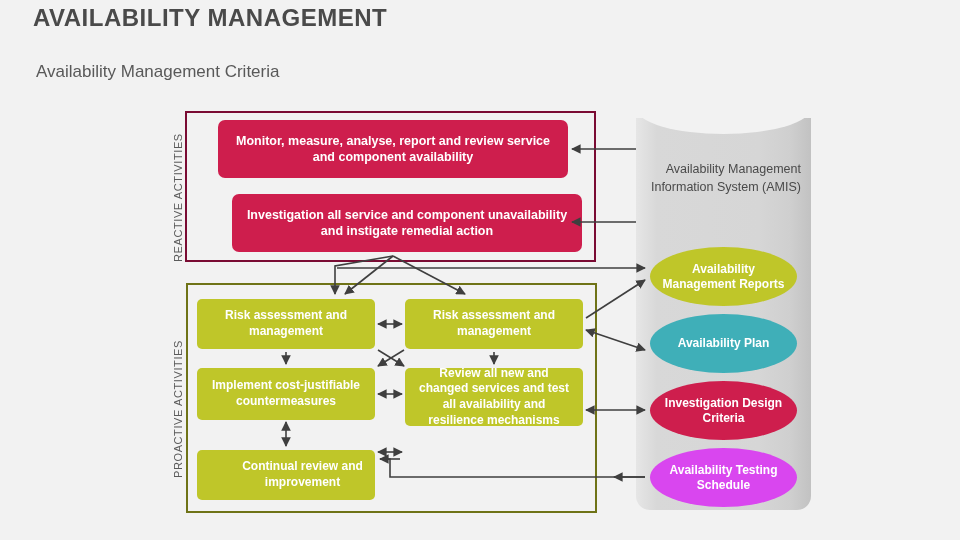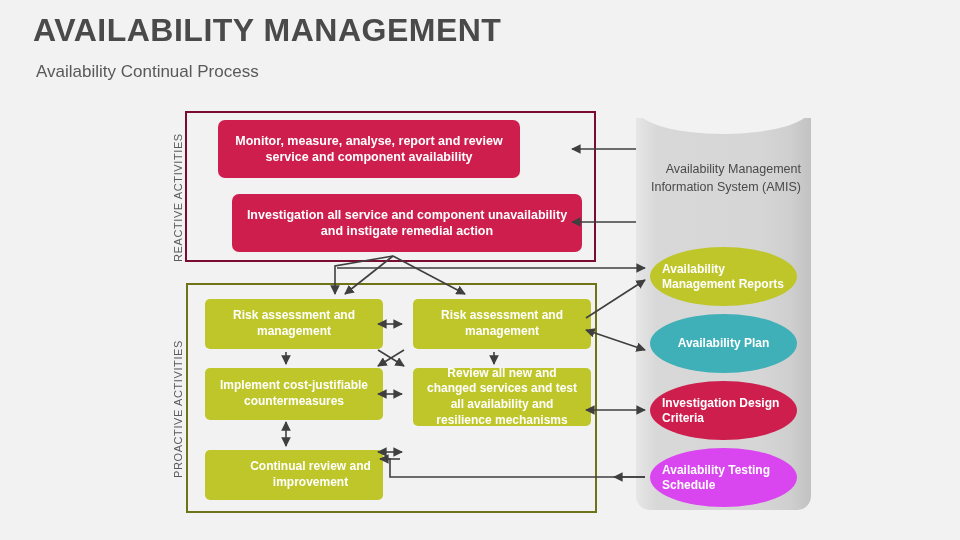--- a/index.html
+++ b/index.html
@@ -10,22 +10,22 @@
     overflow: hidden;
   }
   #stage {
     position: relative;
     width: 960px; height: 540px;
     background: #f2f2f2;
   }
   
   #page-title {
     position: absolute;
-    left: 33px; top: 12px;
-    font-size: 32px;
+    left: 33px; top: 4px;
+    font-size: 24px;
     font-weight: bold;
     color: #4a4a4a;
     letter-spacing: 0.5px;
   }
   #page-subtitle {
     position: absolute;
     left: 36px; top: 62px;
     font-size: 17px;
     color: #595959;
   }
@@ -64,28 +64,27 @@
     color: #ffffff;
     font-weight: bold;
     line-height: 1.3;
     padding: 4px 10px;
   }
   .red-box {
     background: #ce1e4d;
     border-radius: 7px;
     font-size: 12.5px;
   }
-  #red-box-1 { left: 218px; top: 120px; width: 302px; height: 58px; }
+  #red-box-1 { left: 218px; top: 120px; width: 350px; height: 58px; }
   #red-box-2 { left: 218px; top: 194px; width: 350px; height: 58px; margin-left: 14px; }
 
   .green-box {
     background: #bfc629;
     border-radius: 5px;
     font-size: 12px;
-    margin-left: 8px;
   }
   #green-box-risk-left   { left: 197px; top: 299px; width: 178px; height: 50px; }
   #green-box-risk-right  { left: 405px; top: 299px; width: 178px; height: 50px; }
   #green-box-implement   { left: 197px; top: 368px; width: 178px; height: 52px; }
   #green-box-review      { left: 405px; top: 368px; width: 178px; height: 58px; }
   #green-box-continual   { left: 197px; top: 450px; width: 178px; height: 50px; padding-left: 43px; }
 
   
   #amis-cylinder {
     position: absolute;
@@ -116,20 +115,21 @@
 
   
   .ellipse {
     position: absolute;
     left: 650px;
     width: 147px; height: 59px;
     border-radius: 50%;
     display: flex;
     align-items: center;
     justify-content: center;
+    text-align: center;
     color: #ffffff;
     font-weight: bold;
     font-size: 12px;
     line-height: 1.25;
     padding: 0 12px;
     box-sizing: border-box;
   }
   #ellipse-reports  { top: 247px; background: #bfc629; }
   #ellipse-plan     { top: 314px; background: #3fafb8; }
   #ellipse-criteria { top: 381px; background: #ce1e4d; }
@@ -142,21 +142,21 @@
     width: 960px; height: 540px;
     pointer-events: none;
   }
 </style>
 </head>
 <body>
 
 <div id="stage">
 
   <div id="page-title">AVAILABILITY MANAGEMENT</div>
-  <div id="page-subtitle">Availability Continual Process</div>
+  <div id="page-subtitle">Availability Management Criteria</div>
 
   <div class="group-box" id="reactive-group"></div>
   <div class="group-box" id="proactive-group"></div>
 
   <div class="vlabel" id="vlabel-reactive">REACTIVE  ACTIVITIES</div>
   <div class="vlabel" id="vlabel-proactive">PROACTIVE ACTIVITIES</div>
 
   <div class="pbox red-box" id="red-box-1">Monitor, measure, analyse, report and review service and component availability</div>
   <div class="pbox red-box" id="red-box-2">Investigation all service and component unavailability and instigate remedial action</div>
 

